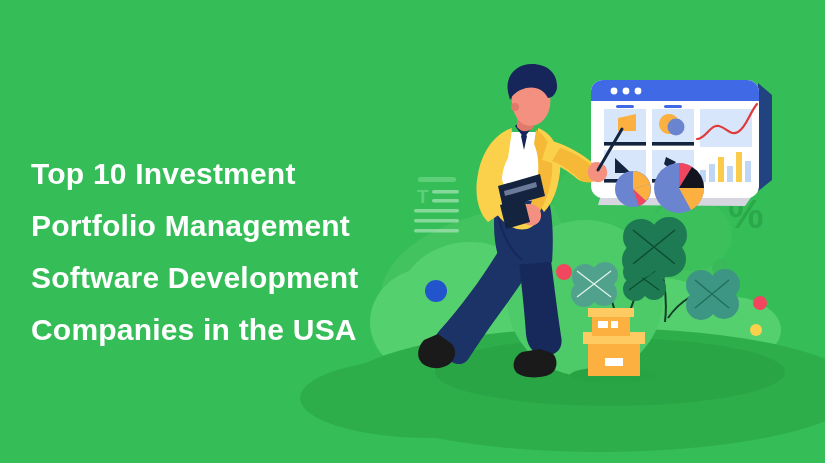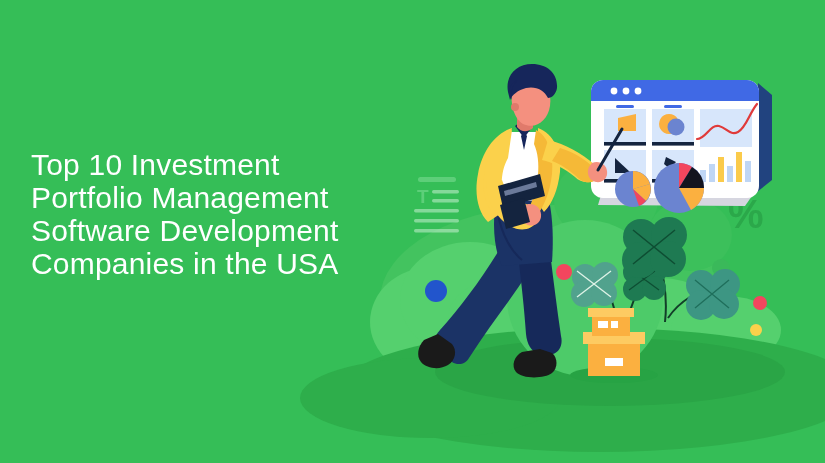--- a/index.html
+++ b/index.html
@@ -14,22 +14,22 @@
     background:#35BE57;
     overflow:hidden;
   }
   #art { position:absolute; inset:0; }
   #headline {
     position:absolute;
     left:31px; top:148px;
     width:370px;
     color:#FFFFFF;
     font-size:30px;
-    font-weight:400;
-    line-height:33px;
+    font-weight:700;
+    line-height:52px;
     letter-spacing:0.2px;
     white-space:pre-line;
   }
 </style>
 </head>
 <body>
 
 <div id="banner">
 
   <svg id="art" viewBox="0 0 825 463" preserveAspectRatio="none">

